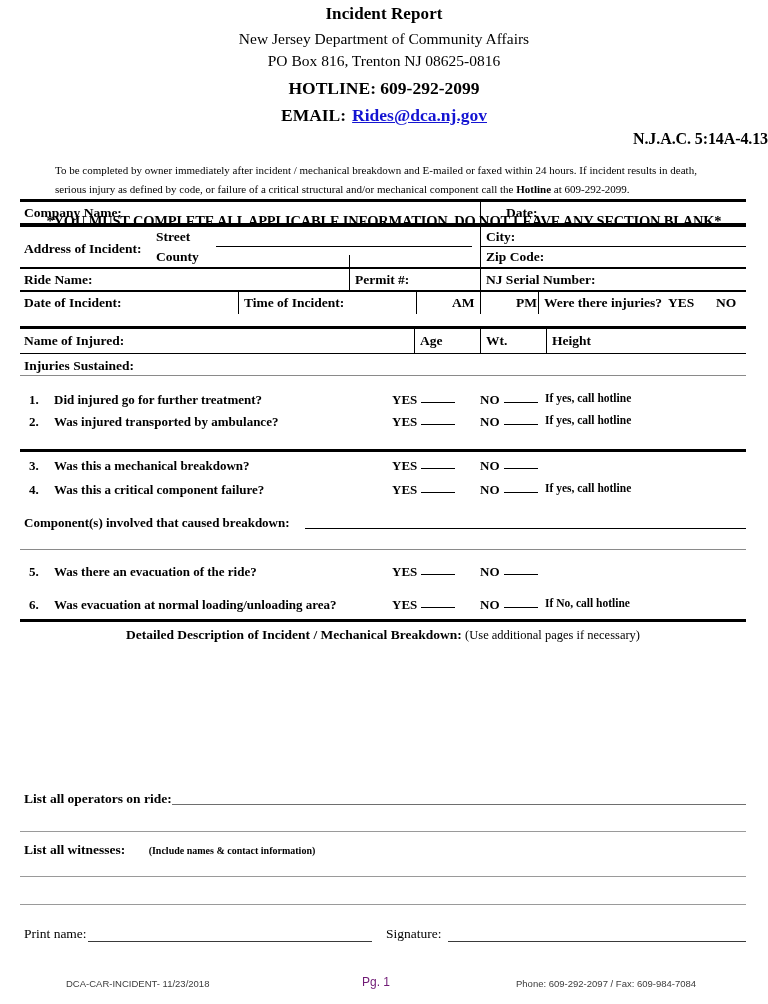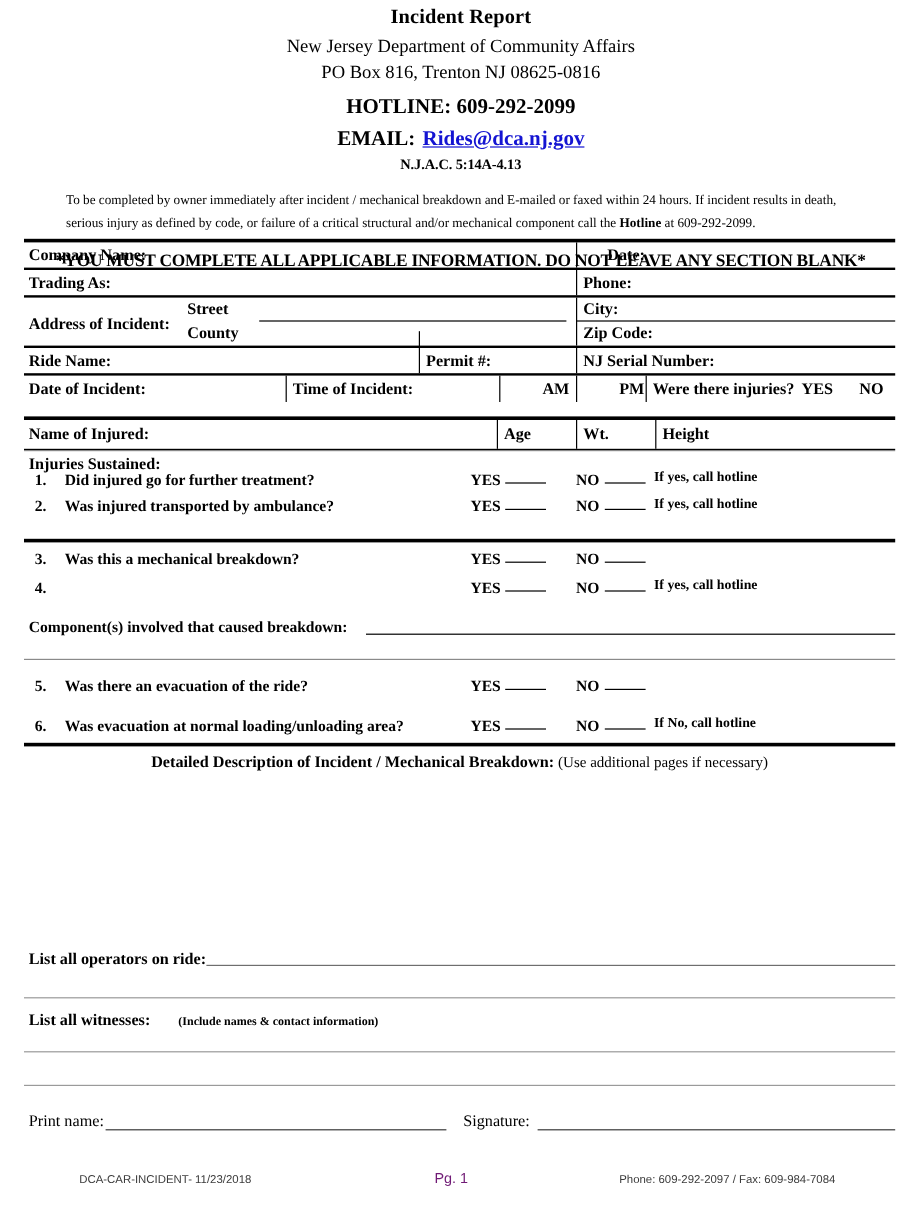--- a/index.html
+++ b/index.html
@@ -52,23 +52,23 @@
     font-weight: bold;
     font-size: 17.5px;
     margin-top: 6px;
   }
   .email-link {
     color: #1414d2;
     text-decoration: underline;
     margin-left: 6px;
   }
   .njac-line {
-    text-align: center;
-    font-weight: bold;
-    font-size: 12px;
+    text-align: right;
+    font-weight: bold;
+    font-size: 16px;
     margin-top: 4px;
     letter-spacing: -0.1px;
   }
   .intro {
     margin: 13px 48px 0 55px;
     font-size: 11px;
     line-height: 1.72;
     text-align: left;
   }
   .intro b { font-weight: bold; }
@@ -243,25 +243,20 @@
 
     <div class="hr-thick"></div>
 
     <div class="row" style="height:21px;">
       <span class="cellbox" style="left:4px; top:3px;">Company Name:</span>
       <span class="cellbox" style="left:466px; top:3px;padding-left:20px;">Date:</span>
       <span class="vline" style="left:460px; top:0; height:21px;"></span>
     </div>
     <div class="hr-med"></div>
 
-    <div class="row" style="height:21px;">
-      <span class="cellbox" style="left:4px; top:3px;">Trading As:</span>
-      <span class="cellbox" style="left:466px; top:3px;">Phone:</span>
-      <span class="vline" style="left:460px; top:0; height:21px;"></span>
-    </div>
     <div class="hr-med"></div>
 
     <div class="row" style="height:40px;">
       <span class="cellbox" style="left:4px; top:14px;">Address of Incident:</span>
       <span class="cellbox" style="left:136px; top:2px;">Street</span>
       <span class="cellbox" style="left:136px; top:22px;">County</span>
       <span class="dash-fill" style="left:196px; top:19px; width:256px; border-top-color:#000;"></span>
 
       <span class="cellbox" style="left:466px; top:2px;">City:</span>
       <span class="cellbox" style="left:466px; top:22px;">Zip Code:</span>
@@ -339,20 +334,21 @@
   <div class="q-block" style="top:454px;">
     <div class="qrow" style="height:24px;">
       <span class="qnum">3.</span>
       <span class="qtext">Was this a mechanical breakdown?</span>
       <span class="qyes"><span>YES</span><span class="blankline"></span></span>
       <span class="qno"><span>NO</span><span class="blankline"></span></span>
       <span class="qnote"></span>
     </div>
     <div class="qrow" style="height:24px;">
       <span class="qnum">4.</span>
+      <span class="qtext">Was this a critical component failure?</span>
       <span class="qyes"><span>YES</span><span class="blankline"></span></span>
       <span class="qno"><span>NO</span><span class="blankline"></span></span>
       <span class="qnote">If yes, call hotline</span>
     </div>
   </div>
 
   <span class="comp-line" style="left:24px; top:511px;">Component(s) involved that caused breakdown:</span>
   <span class="dash-fill" style="left:305px; top:524px; width:441px; border-top-color:#000;"></span>
 
   <div class="rule-grey" style="top:545px;"></div>

